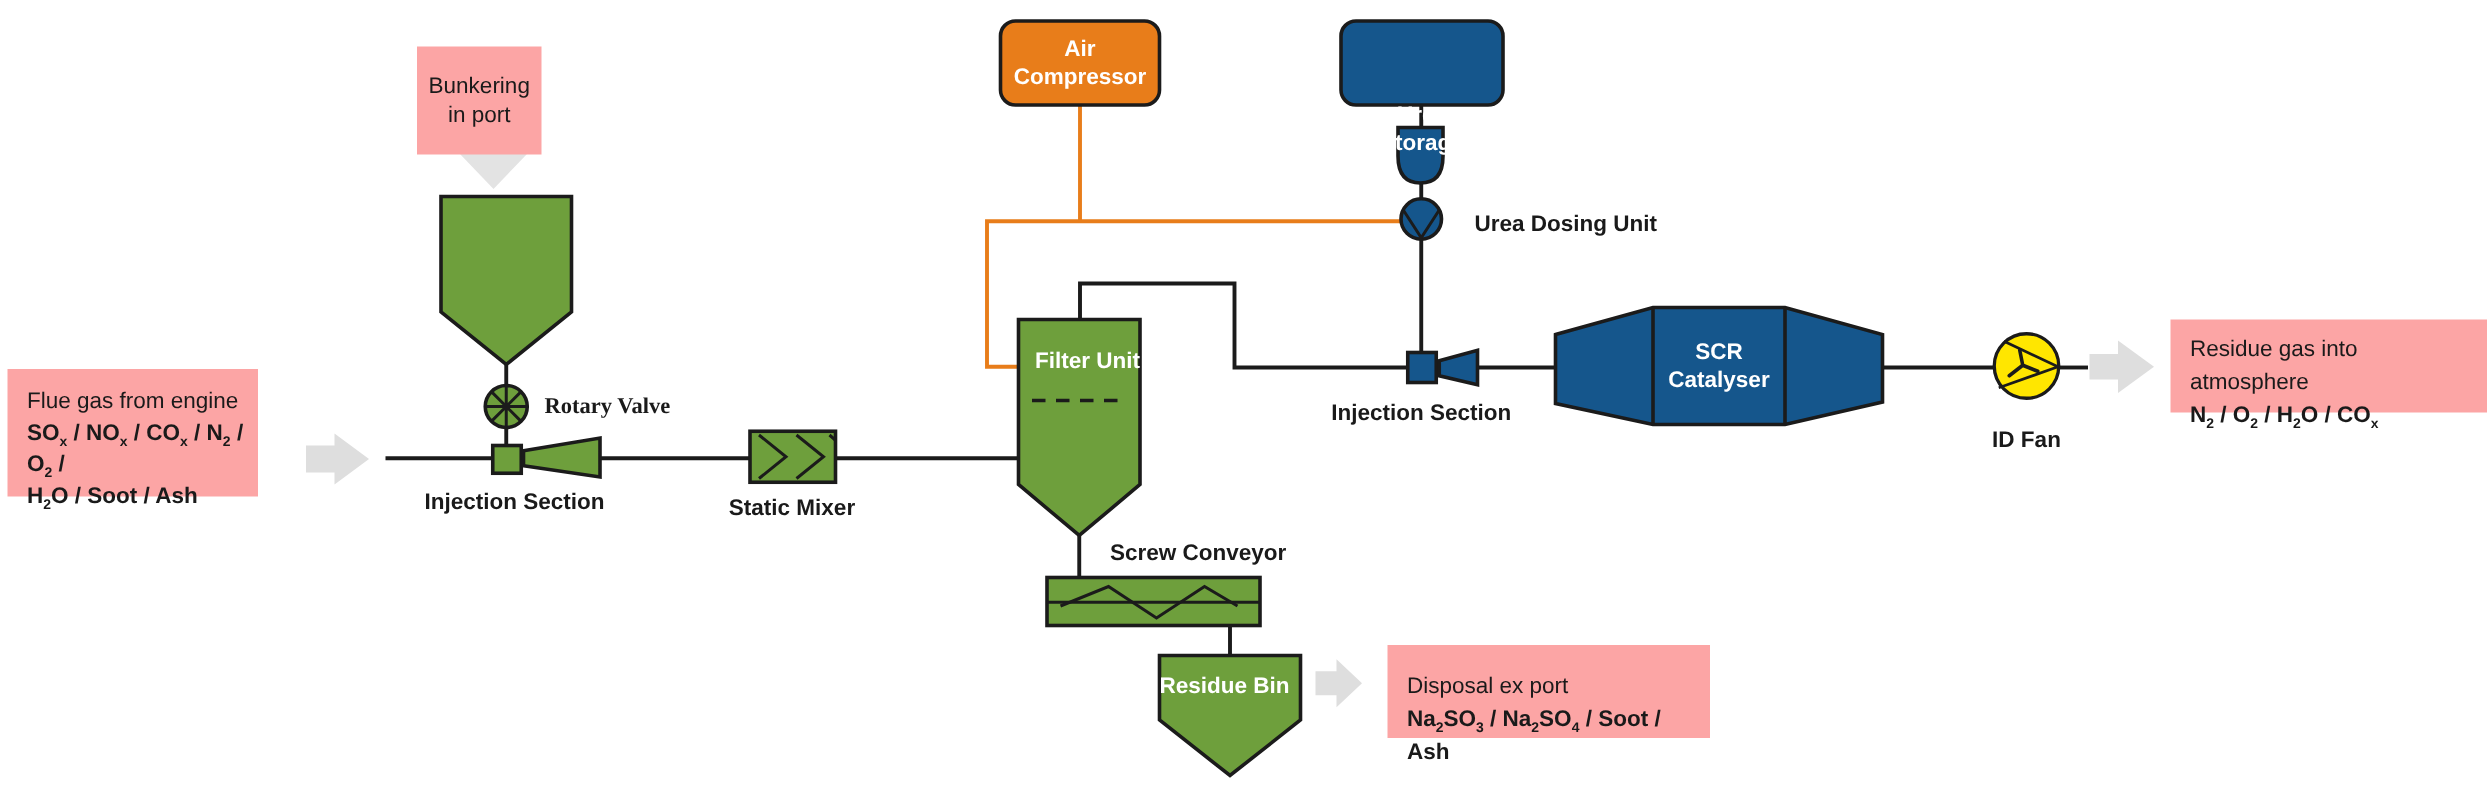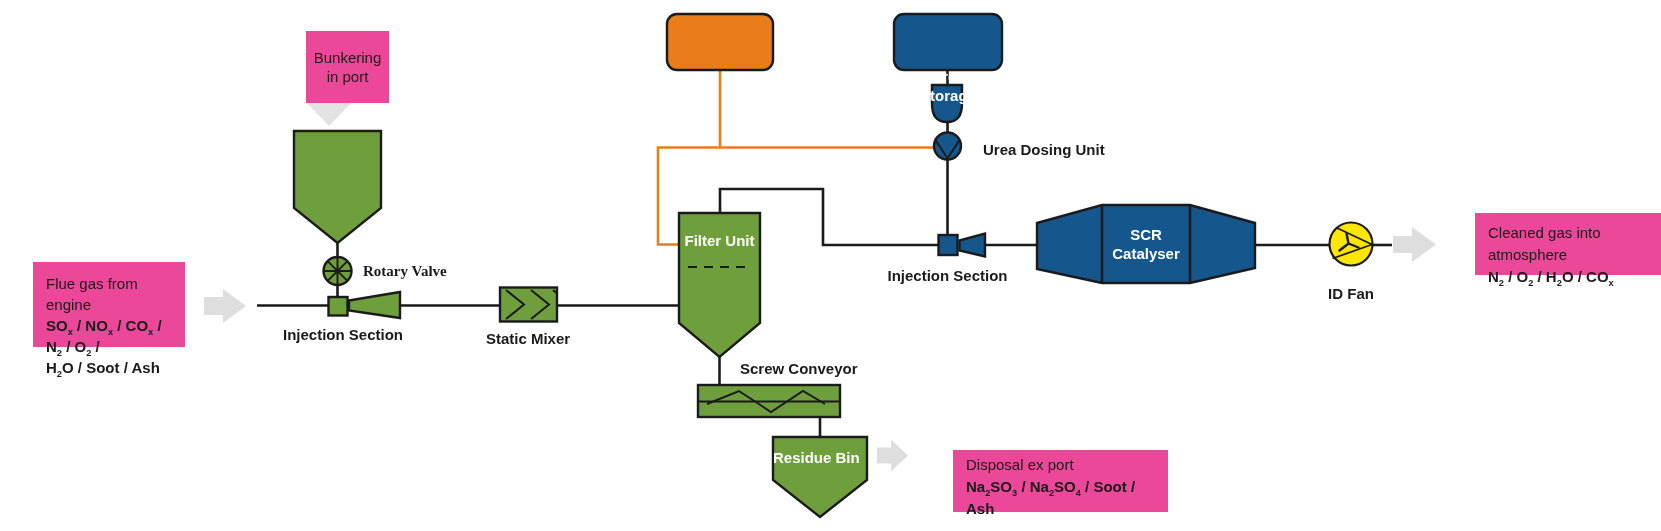--- a/index.html
+++ b/index.html
@@ -2,24 +2,24 @@
 <html><head>
 <meta charset="utf-8">
 <style>
   html,body{margin:0;padding:0;background:#fff;}
   .stage{position:relative;width:1661px;height:531px;background:#ffffff;overflow:hidden;
          font-family:"Liberation Sans",sans-serif;color:#1a1a1a;}
   .layer{position:absolute;left:0;top:0;}
   .lbl{position:absolute;font-size:15px;line-height:1.3;white-space:nowrap;color:#1a1a1a;}
   .bold{font-weight:700;}
   .ctr{text-align:center;}
-  .white{color:#ffffff;}
+  .white{color:#ffffff;text-align:right;}
   .vbox{position:absolute;display:flex;flex-direction:column;align-items:center;justify-content:center;
         text-align:center;font-size:15px;line-height:1.27;}
-  .graybox{position:absolute;background:#ec4899;margin-left:28px;}
+  .graybox{position:absolute;background:#fca5a5;}
   .gb-pad{padding:11px 8px 0 13px;font-size:15px;line-height:21px;}
   sub{font-size:0.62em;line-height:0;}
 </style>
 </head>
 <body>
 
 <div class="stage">
 
   <svg class="layer" width="1661" height="531" viewBox="0 0 1661 531">
 
@@ -90,37 +90,41 @@
     </g>
   </svg>
 
   <div class="graybox" style="left:278px;top:31px;width:83px;height:72px;">
     <div class="vbox" style="left:0;top:0;width:100%;height:100%;">
       <div>Bunkering</div>
       <div>in port</div>
     </div>
   </div>
 
-  <div class="graybox gb-pad" style="left:5px;top:262px;width:152px;height:85px;box-sizing:border-box;">
+  <div class="graybox gb-pad" style="left:5px;top:246px;width:167px;height:85px;box-sizing:border-box;">
     <div>Flue gas from engine</div>
     <div class="bold">SO<sub>x</sub> / NO<sub>x</sub> / CO<sub>x</sub> / N<sub>2</sub> / O<sub>2</sub> /</div>
     <div class="bold">H<sub>2</sub>O / Soot / Ash</div>
   </div>
 
   <div class="graybox gb-pad" style="left:1447px;top:213px;width:211px;height:62px;box-sizing:border-box;padding-top:9px;line-height:22px;">
-    <div>Cleaned gas into atmosphere</div>
+    <div>Residue gas into atmosphere</div>
     <div class="bold">N<sub>2</sub> / O<sub>2</sub> / H<sub>2</sub>O / CO<sub>x</sub></div>
   </div>
 
-  <div class="graybox gb-pad" style="left:925px;top:450px;width:215px;height:62px;box-sizing:border-box;padding-top:4px;line-height:22px;">
+  <div class="graybox gb-pad" style="left:925px;top:430px;width:215px;height:62px;box-sizing:border-box;padding-top:17px;line-height:22px;">
     <div>Disposal ex port</div>
     <div class="bold">Na<sub>2</sub>SO<sub>3</sub> / Na<sub>2</sub>SO<sub>4</sub> / Soot / Ash</div>
   </div>
 
 
+  <div class="vbox white bold" style="left:667px;top:14px;width:106px;height:56px;">
+    <div>Air</div>
+    <div>Compressor</div>
+  </div>
 
   <div class="vbox white bold" style="left:894px;top:14px;width:108px;height:56px;margin-top:44px;">
     <div>Urea</div>
     <div>Storage</div>
   </div>
 
   <div class="lbl white bold ctr" style="left:679px;top:231px;width:81px;">Filter Unit</div>
 
   <div class="vbox white bold" style="left:1102px;top:205px;width:88px;height:78px;">
     <div>SCR</div>

